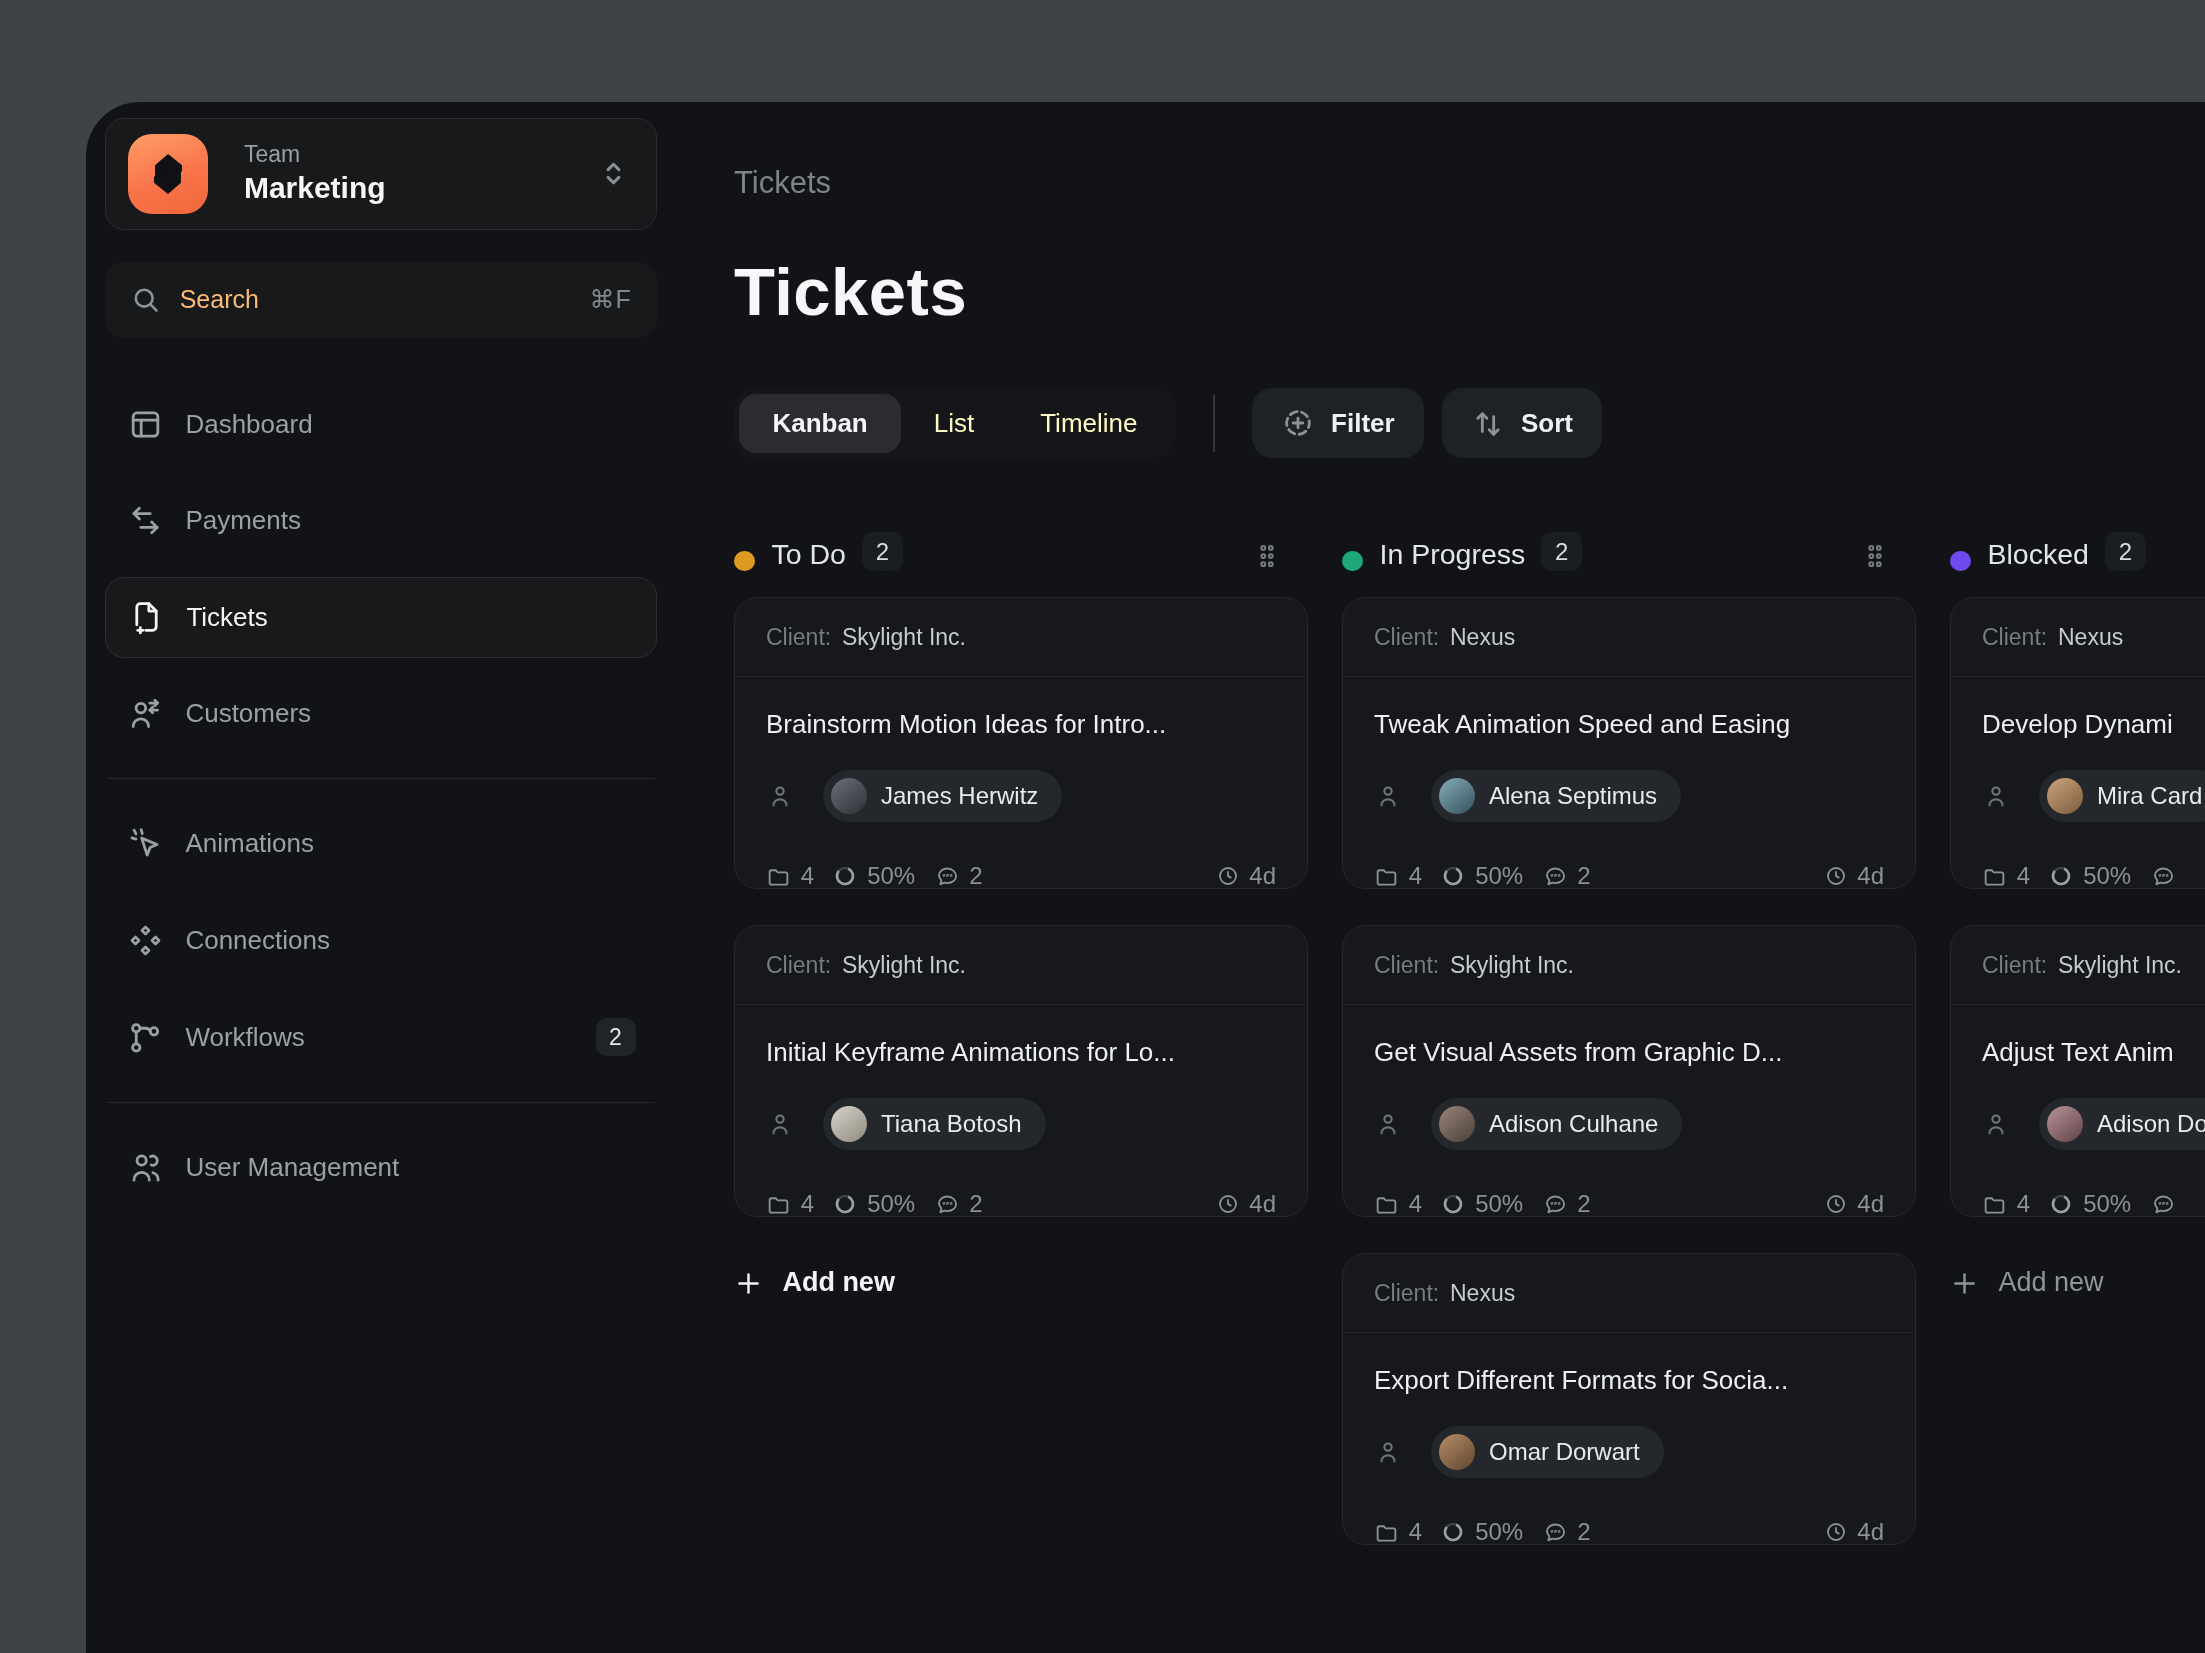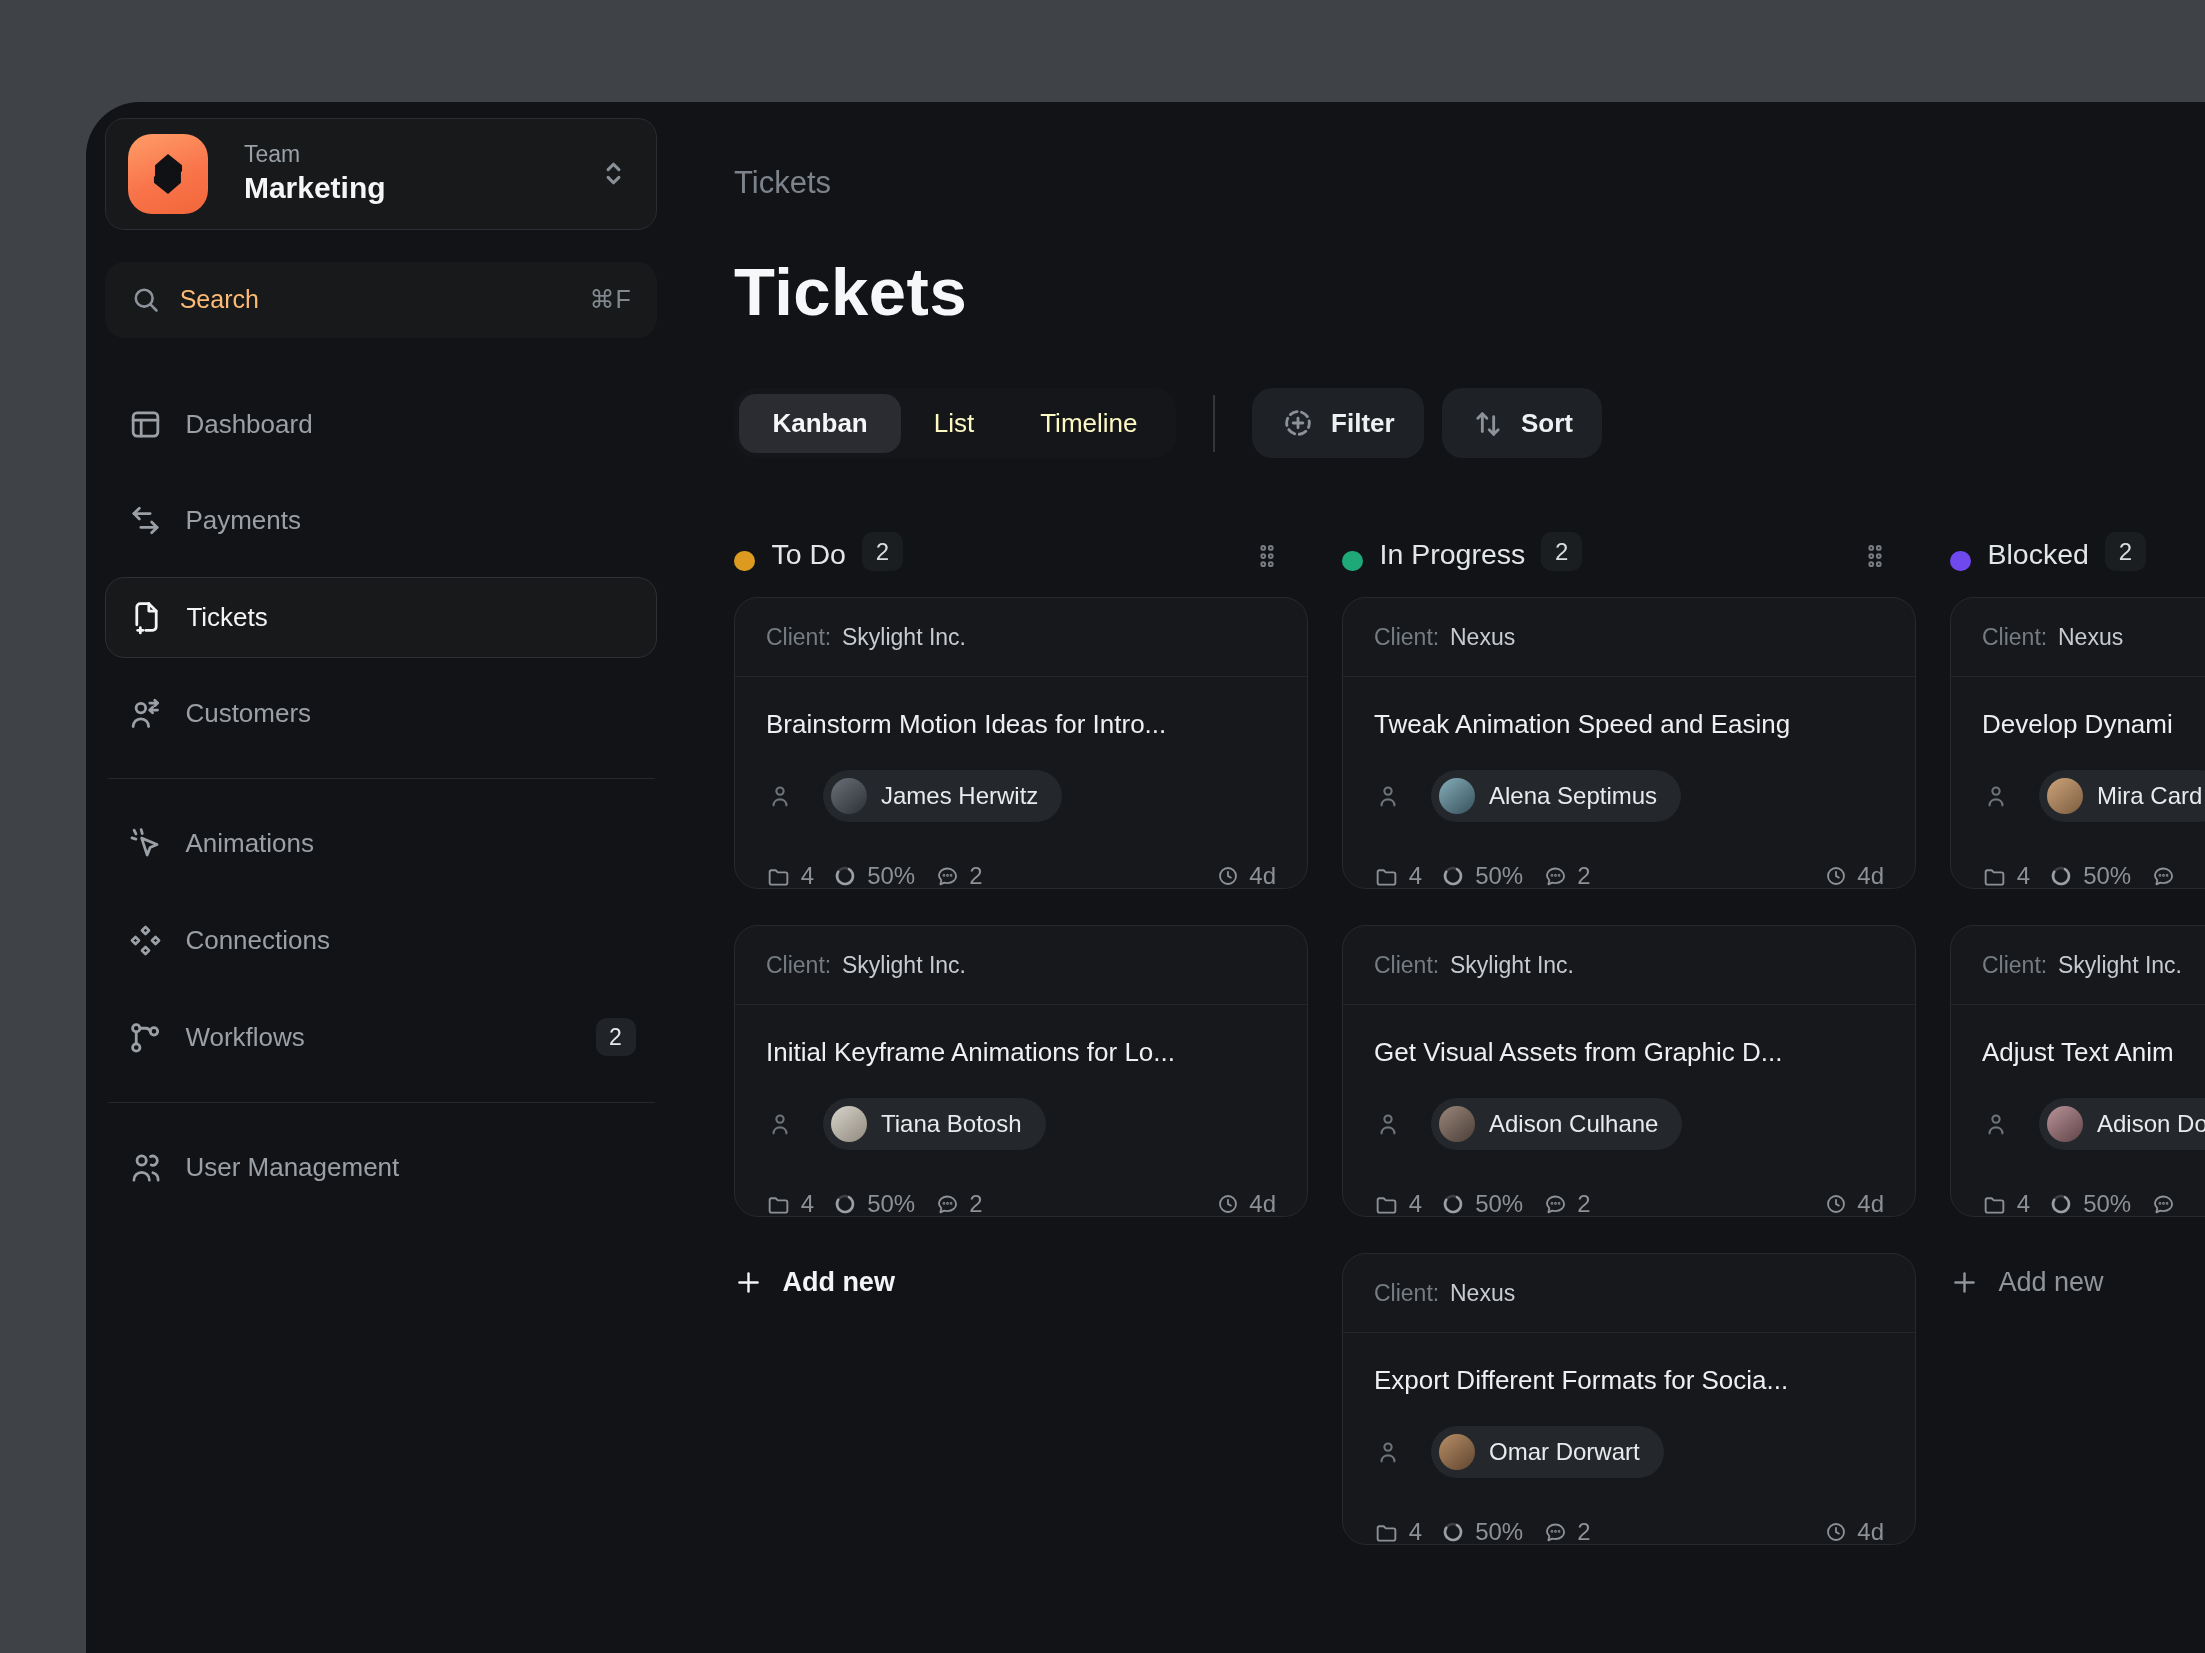--- a/index.html
+++ b/index.html
@@ -106,21 +106,21 @@
   .av3 { background:linear-gradient(140deg,#86aeb9,#35505b); }
   .av4 { background:linear-gradient(140deg,#9a867a,#4a3f38); }
   .av5 { background:linear-gradient(140deg,#b78e66,#5f4530); }
   .av6 { background:linear-gradient(140deg,#cda47c,#7b5c3e); }
   .av7 { background:linear-gradient(140deg,#b9939a,#5e4347); }
   .assignee-name { margin-left:14px; font-size:24px; color:#e8eaec; white-space:nowrap; }
   .stats-row { margin-top:40px; display:flex; align-items:center; color:#8c9197; }
   .stat { display:flex; align-items:center; margin-right:19.4px; }
   .stat .v { margin-left:9.7px; font-size:24px; }
   .stat-due { margin-left:auto; margin-right:0; }
-  .add-new { margin-top:50px; display:flex; align-items:center; cursor:pointer; }
+  .add-new { margin-top:50px; display:flex; align-items:flex-end; cursor:pointer; }
   .add-new .add-label { margin-left:19.4px; font-size:27px; }
   .add-new.bright { color:#f2f4f6; }
   .add-new.bright .add-label { font-weight:600; }
   .add-new.dim { color:#8f959b; }
 </style>
 </head>
 <body>
 
 <div class="panel">
 

